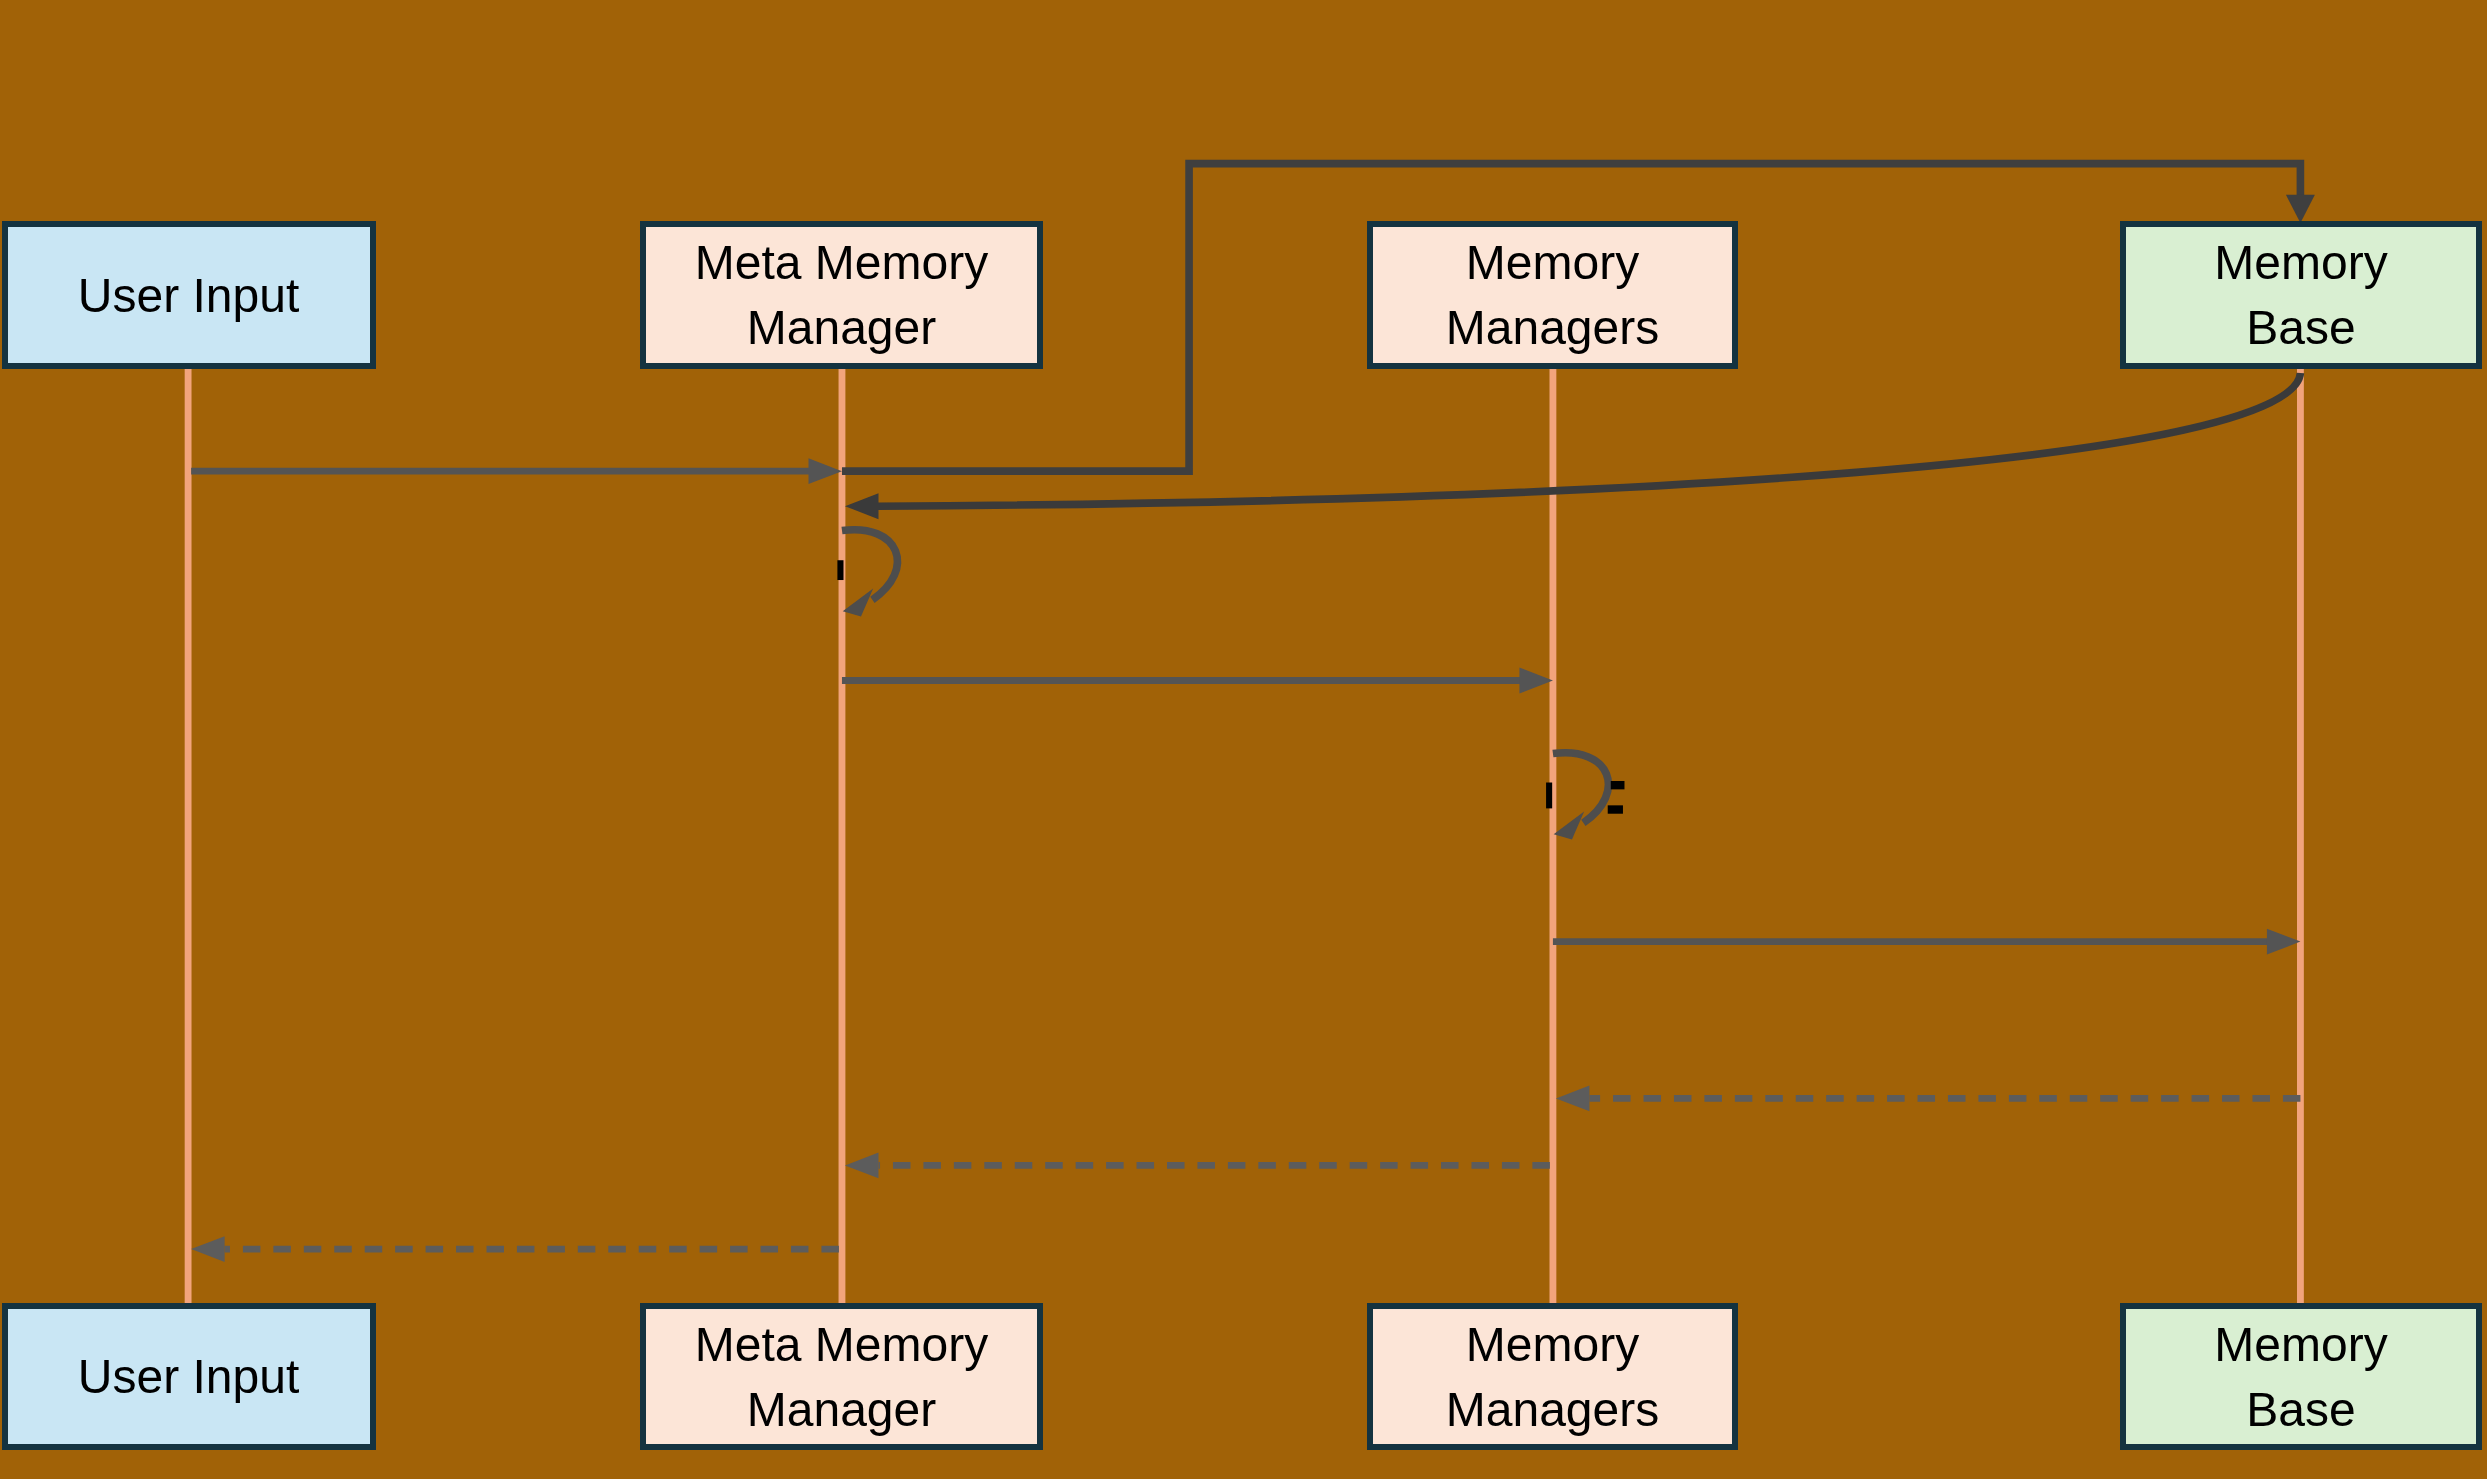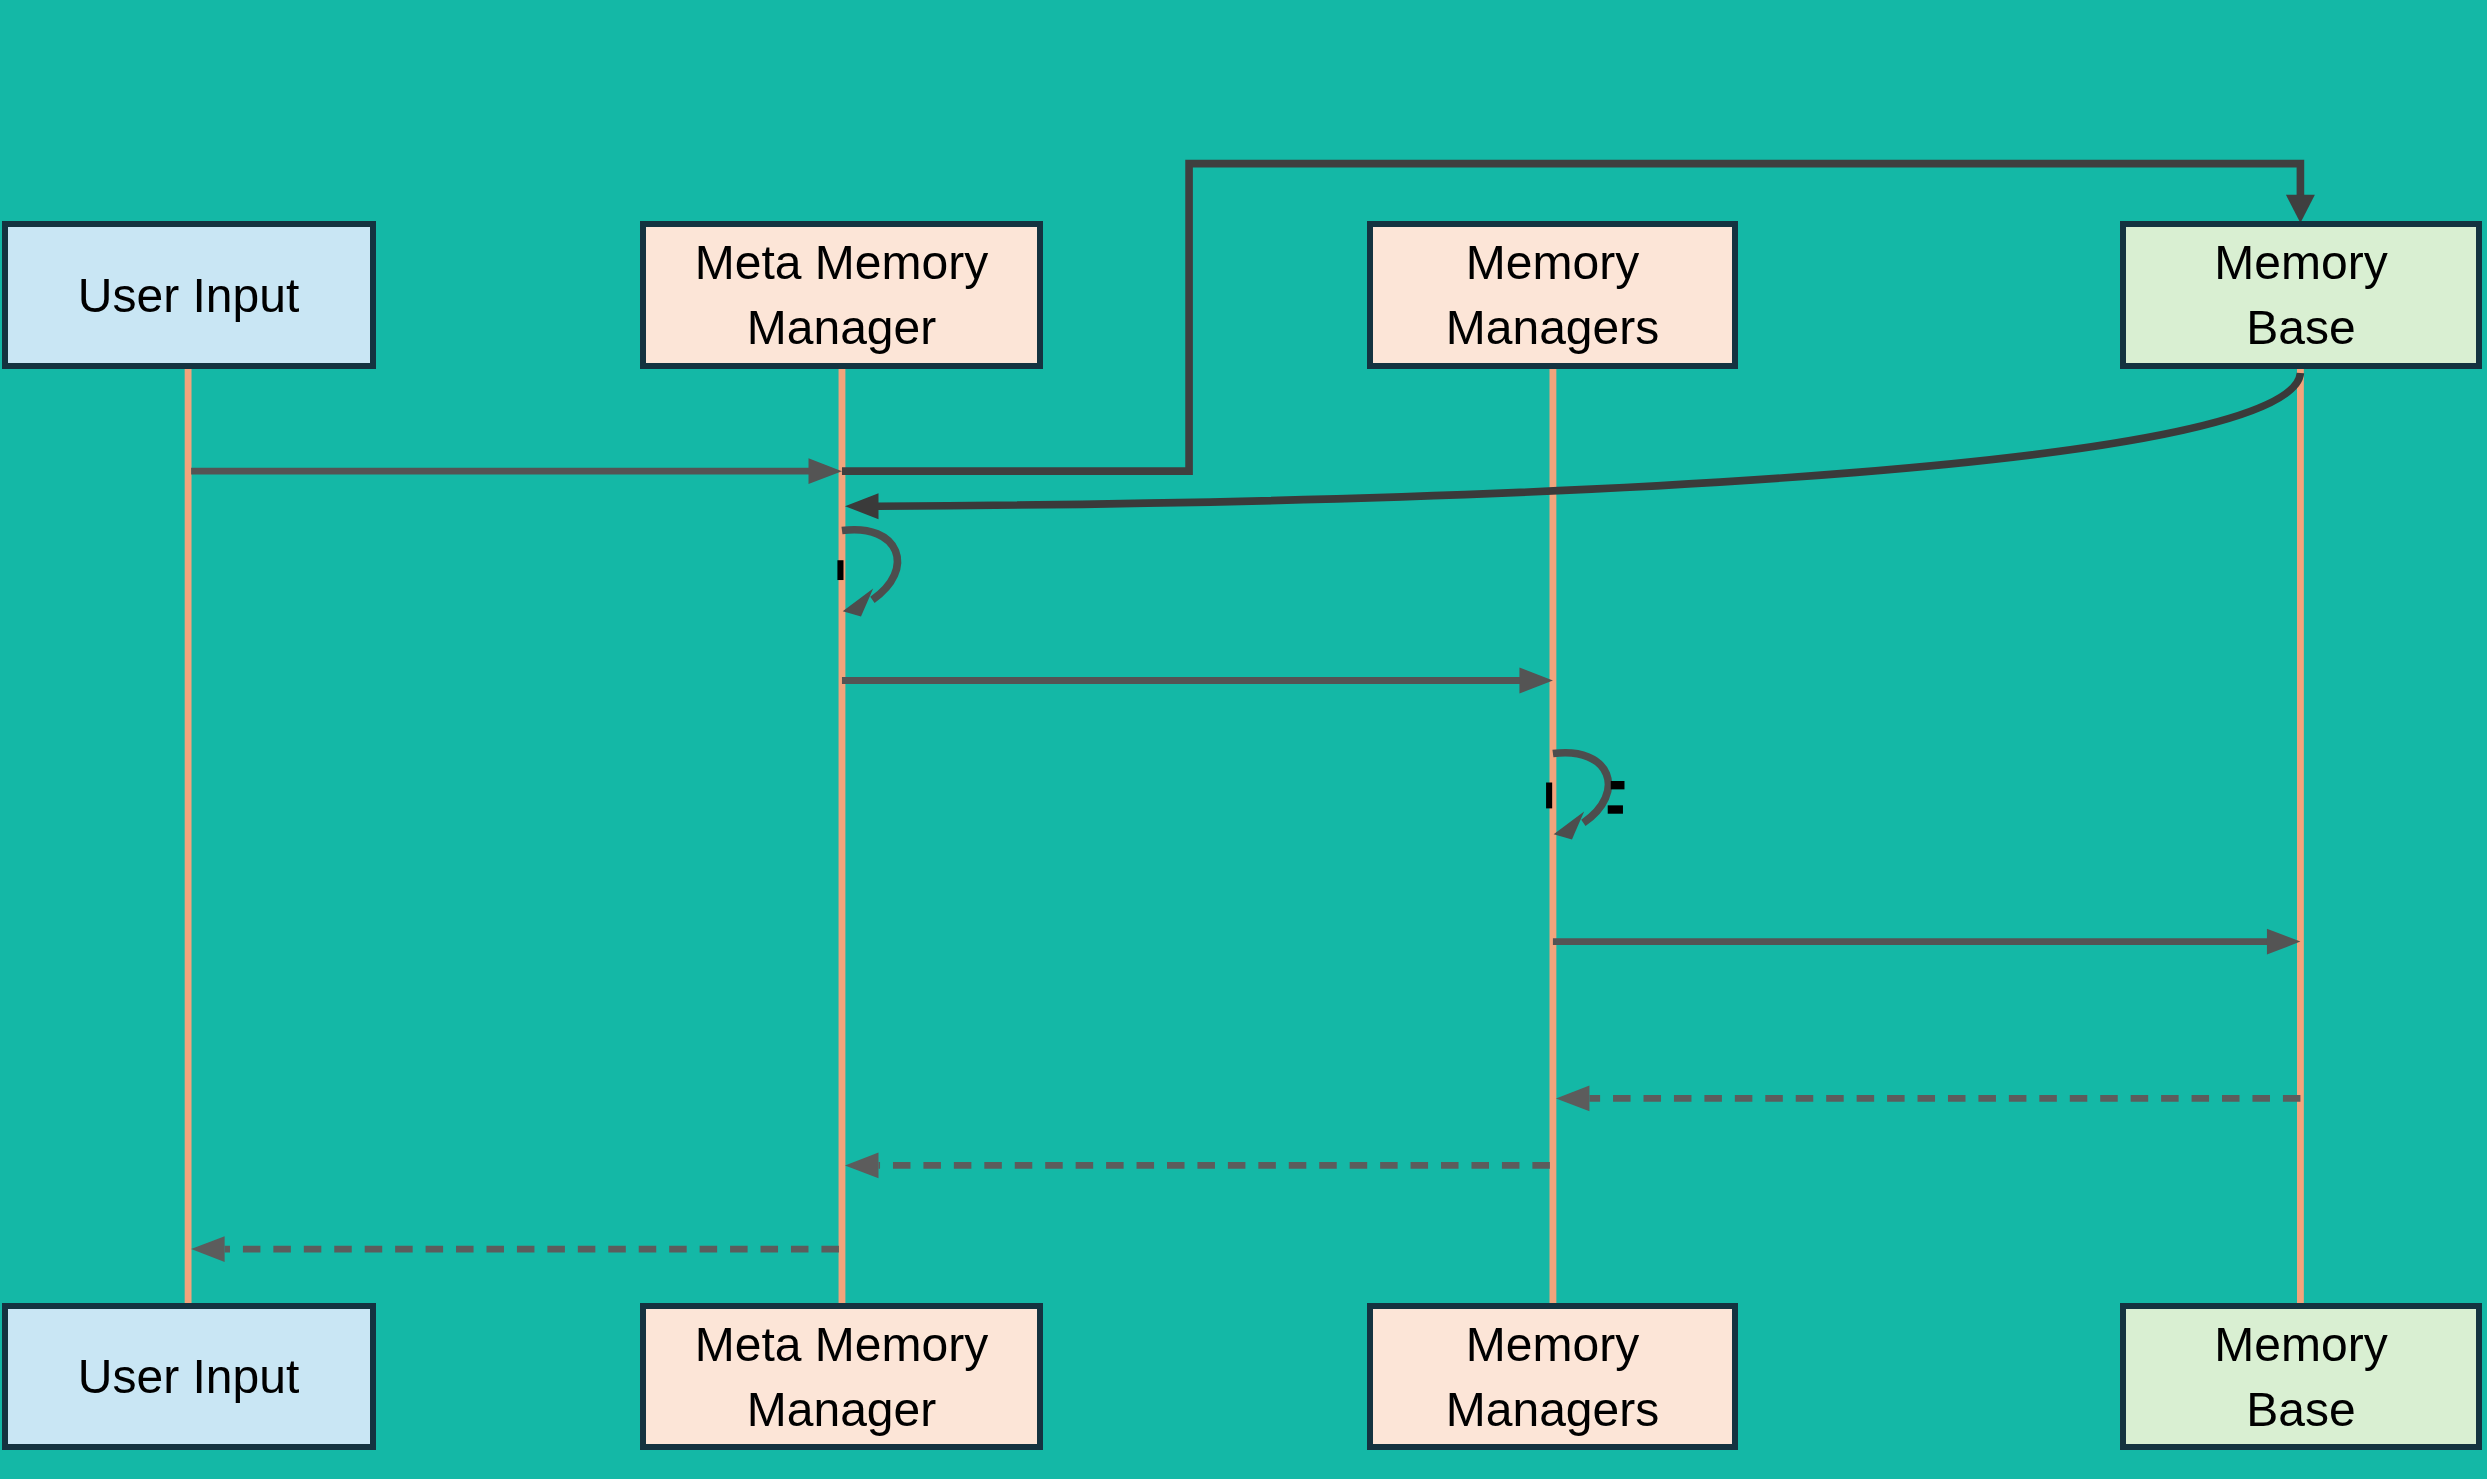--- a/index.html
+++ b/index.html
@@ -24,21 +24,21 @@
     line-height: 65px;
     font-weight: 400;
     color: #000;
     z-index: 2;
   }
   .pbox span { display: block; white-space: nowrap; }
 </style>
 </head>
 <body>
 
-<div class="stage" style="background: #14b8a6;">
+<div class="stage" style="background: #a16207;">
 
   <svg width="2487" height="1479" viewBox="0 0 3267 1943">
 
     <line x1="247" y1="484" x2="247" y2="1713" stroke-width="9" style="stroke: rgb(242, 164, 124);"></line>
     <line x1="1106" y1="484" x2="1106" y2="1713" stroke-width="9" style="stroke: rgb(242, 164, 124);"></line>
     <line x1="2040" y1="484" x2="2040" y2="1713" stroke-width="9" style="stroke: rgb(242, 164, 124);"></line>
     <line x1="3022" y1="484" x2="3022" y2="1713" stroke-width="9" style="stroke: rgb(242, 164, 124);"></line>
 
     <line x1="251" y1="619" x2="1064" y2="619" stroke-width="9" style="stroke: rgb(84, 84, 84);"></line>
     <polygon points="1106,619 1062,602 1062,636" style="fill: rgb(84, 84, 84);"></polygon>

